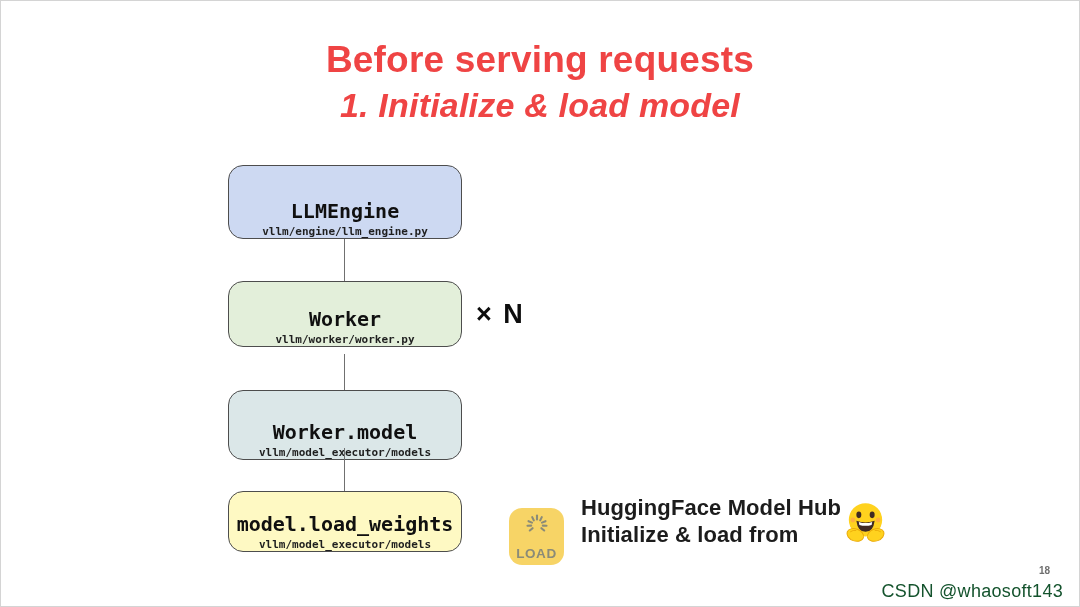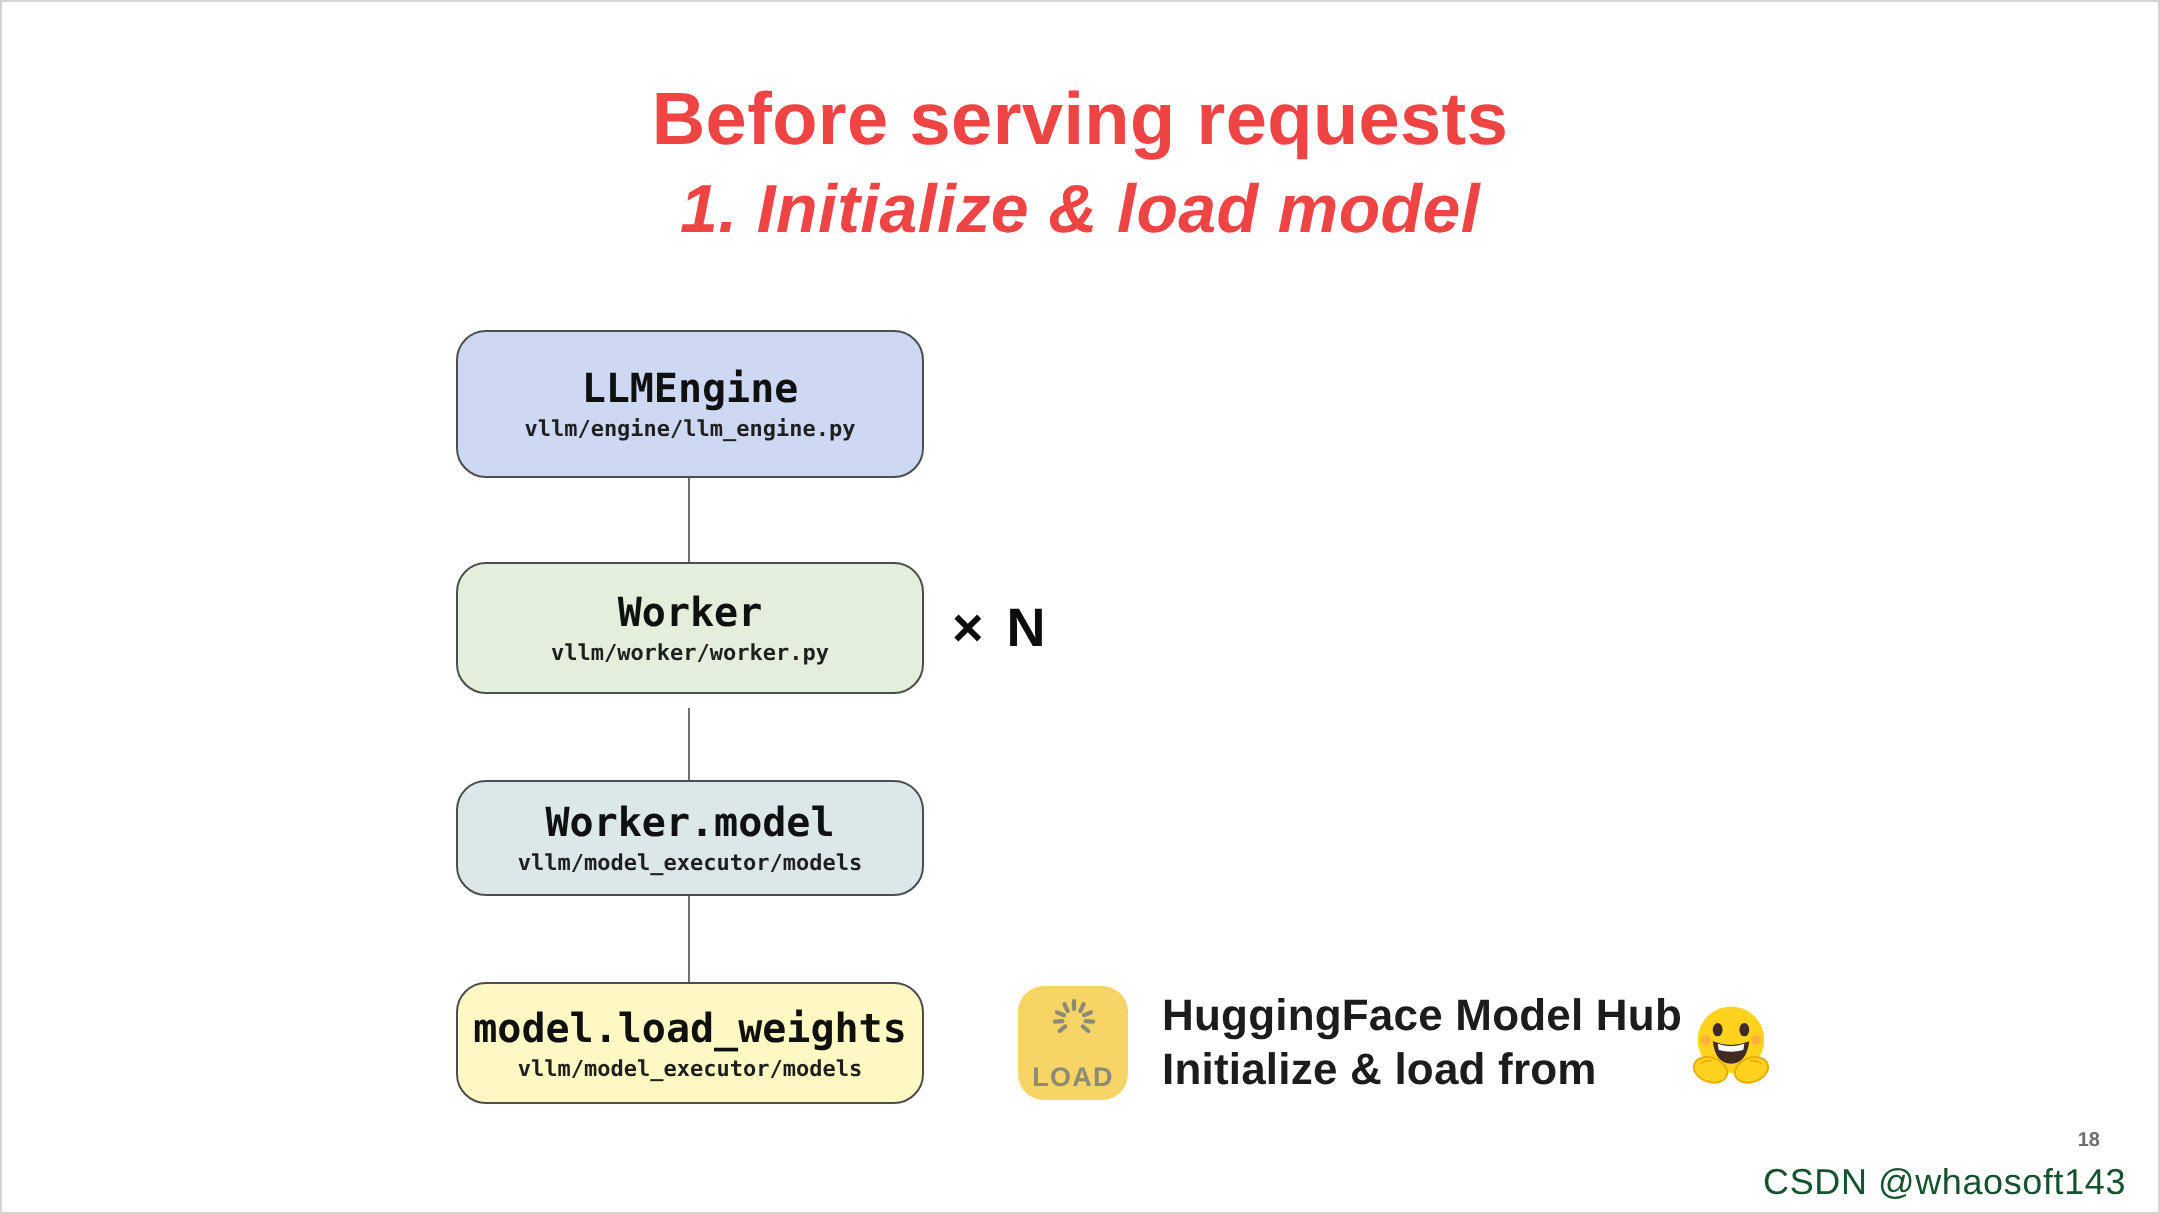--- a/index.html
+++ b/index.html
@@ -14,21 +14,21 @@
 
   
   .title-block { position:absolute; top:36px; left:0; width:100%; text-align:center; color:#ef4444; }
   .title-line1 { font-size:37px; font-weight:700; line-height:46px; letter-spacing:0.2px; }
   .title-line2 { font-size:34px; font-weight:700; font-style:italic; line-height:44px; letter-spacing:0.2px; }
 
   
   .node {
     position:absolute; left:227px; width:234px;
     border:1.6px solid #4d4d4d; border-radius:15px;
-    display:flex; flex-direction:column; align-items:center; justify-content:center;
+    display:flex; flex-direction:column; align-items:center; justify-content:flex-end;
     gap:3px;
   }
   .node-label { font-family:"DejaVu Sans Mono", monospace; font-size:20px; font-weight:700; color:#101010; line-height:22px; }
   .node-path  { font-family:"DejaVu Sans Mono", monospace; font-size:11px; font-weight:700; color:#1f1f1f; line-height:13px; }
 
   .connector { position:absolute; left:343px; width:1.4px; background:#707070; }
 
   .multiplier { position:absolute; left:475px; top:298px; font-size:27px; font-weight:700; color:#0d0d0d; letter-spacing:2px; }
 
   
@@ -69,33 +69,33 @@
 
   <div class="node" style="top: 280px; height: 66px; background-color: rgb(227, 239, 218);">
     <div class="node-label">Worker</div>
     <div class="node-path">vllm/worker/worker.py</div>
   </div>
 
   <div class="multiplier">× N</div>
 
   <div class="connector" style="top:353px; height:36px;"></div>
 
-  <div class="node" style="top: 389px; height: 58px; background-color: rgb(219, 231, 232);">
+  <div class="node" style="top: 389px; height: 70px; background-color: rgb(219, 231, 232);">
     <div class="node-label">Worker.model</div>
     <div class="node-path">vllm/model_executor/models</div>
   </div>
 
   <div class="connector" style="top:447px; height:43px;"></div>
 
   <div class="node" style="top: 490px; height: 61px; background-color: #fef9c3;">
     <div class="node-label">model.load_weights</div>
     <div class="node-path">vllm/model_executor/models</div>
   </div>
 
-  <div class="load-icon" style="background-color: rgb(247, 212, 102);">
+  <div class="load-icon" style="background-color: rgb(247, 212, 102); margin-top: 15px;">
     <span class="spinner">
       <svg width="24" height="24" viewBox="0 0 24 24" fill="none" stroke="#8b8b78" stroke-width="2.1" stroke-linecap="round">
         <line x1="12" y1="2.5" x2="12" y2="6.5"></line>
         <line x1="16.8" y1="4.1" x2="15.2" y2="7.4"></line>
         <line x1="20.5" y1="8.2" x2="17" y2="9.6"></line>
         <line x1="21.5" y1="12.8" x2="17.8" y2="12.6"></line>
         <line x1="19.2" y1="17.5" x2="16.4" y2="15.2"></line>
         <line x1="7.2" y1="4.1" x2="8.8" y2="7.4"></line>
         <line x1="3.5" y1="8.2" x2="7" y2="9.6"></line>
         <line x1="2.5" y1="12.8" x2="6.2" y2="12.6"></line>

